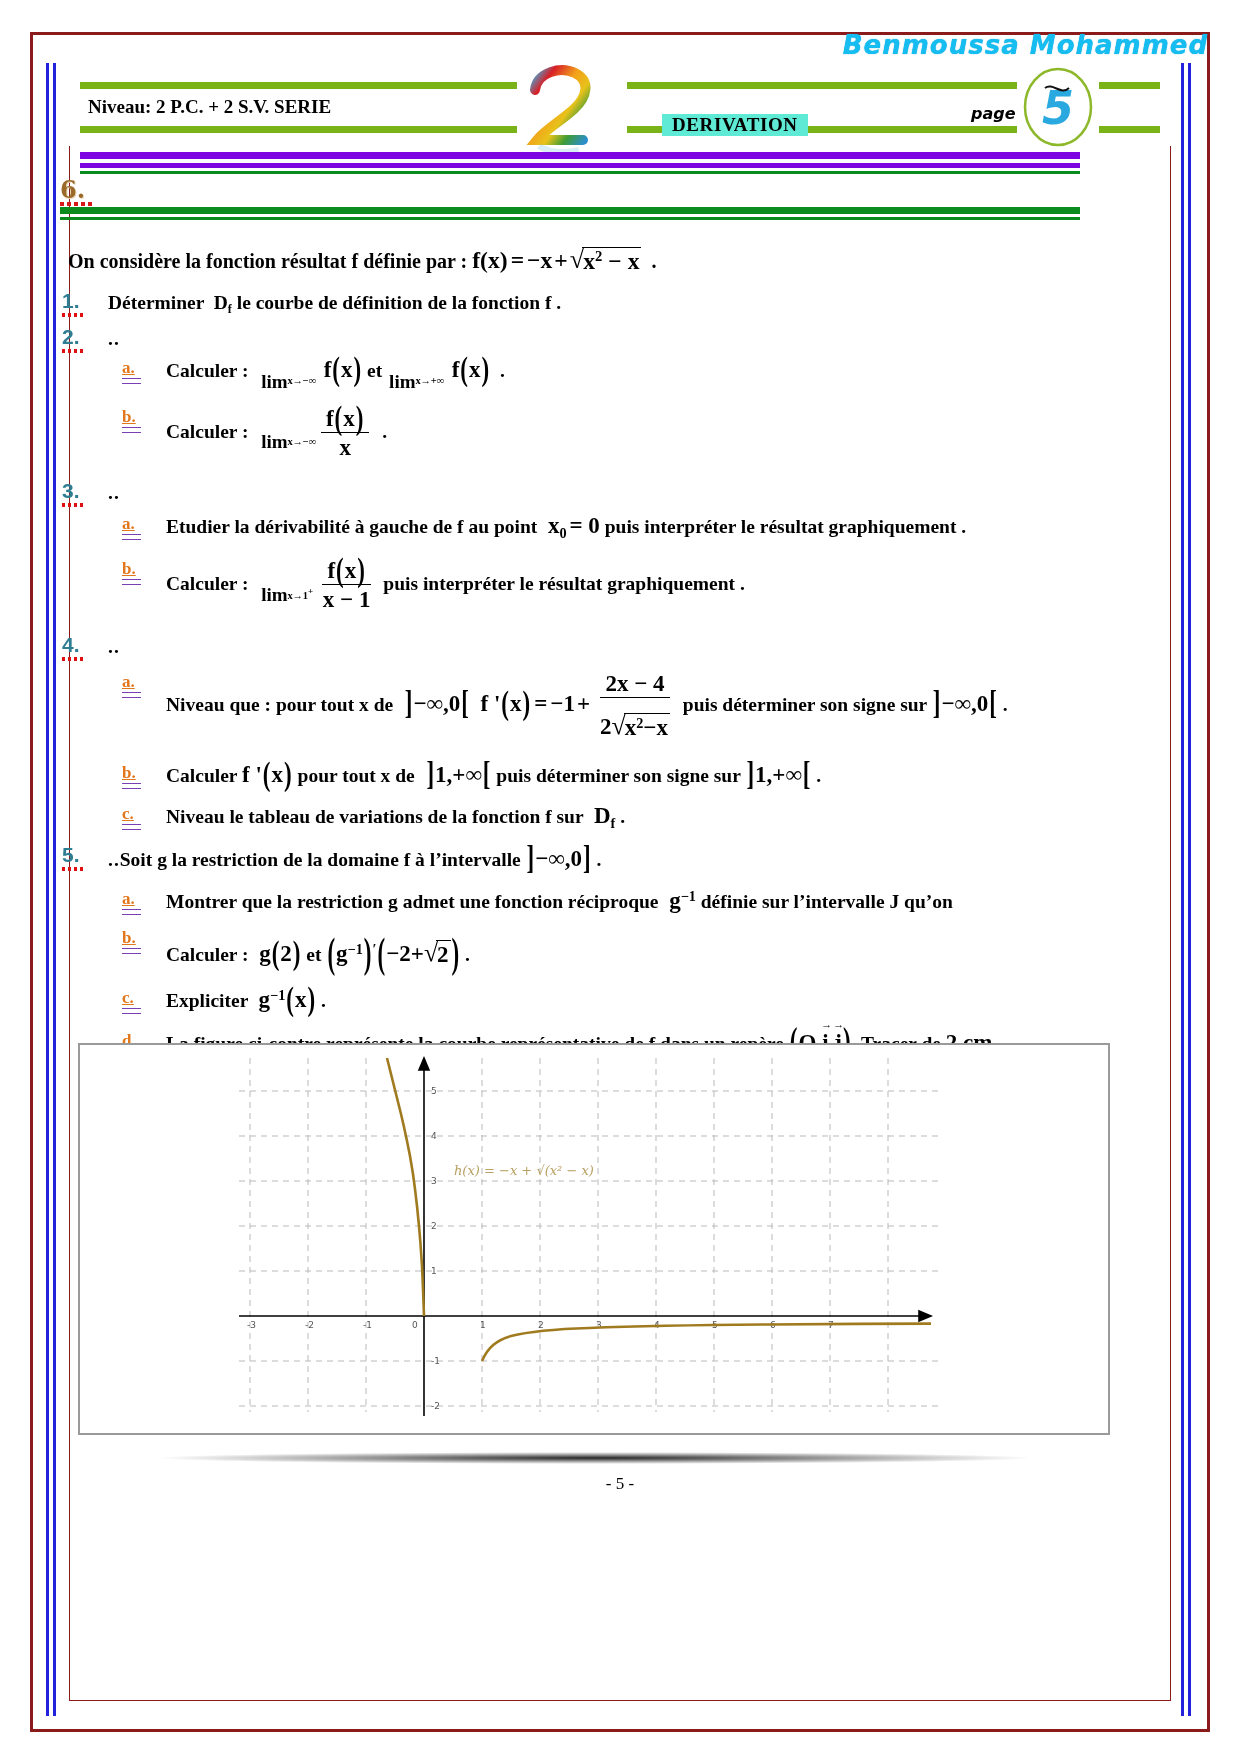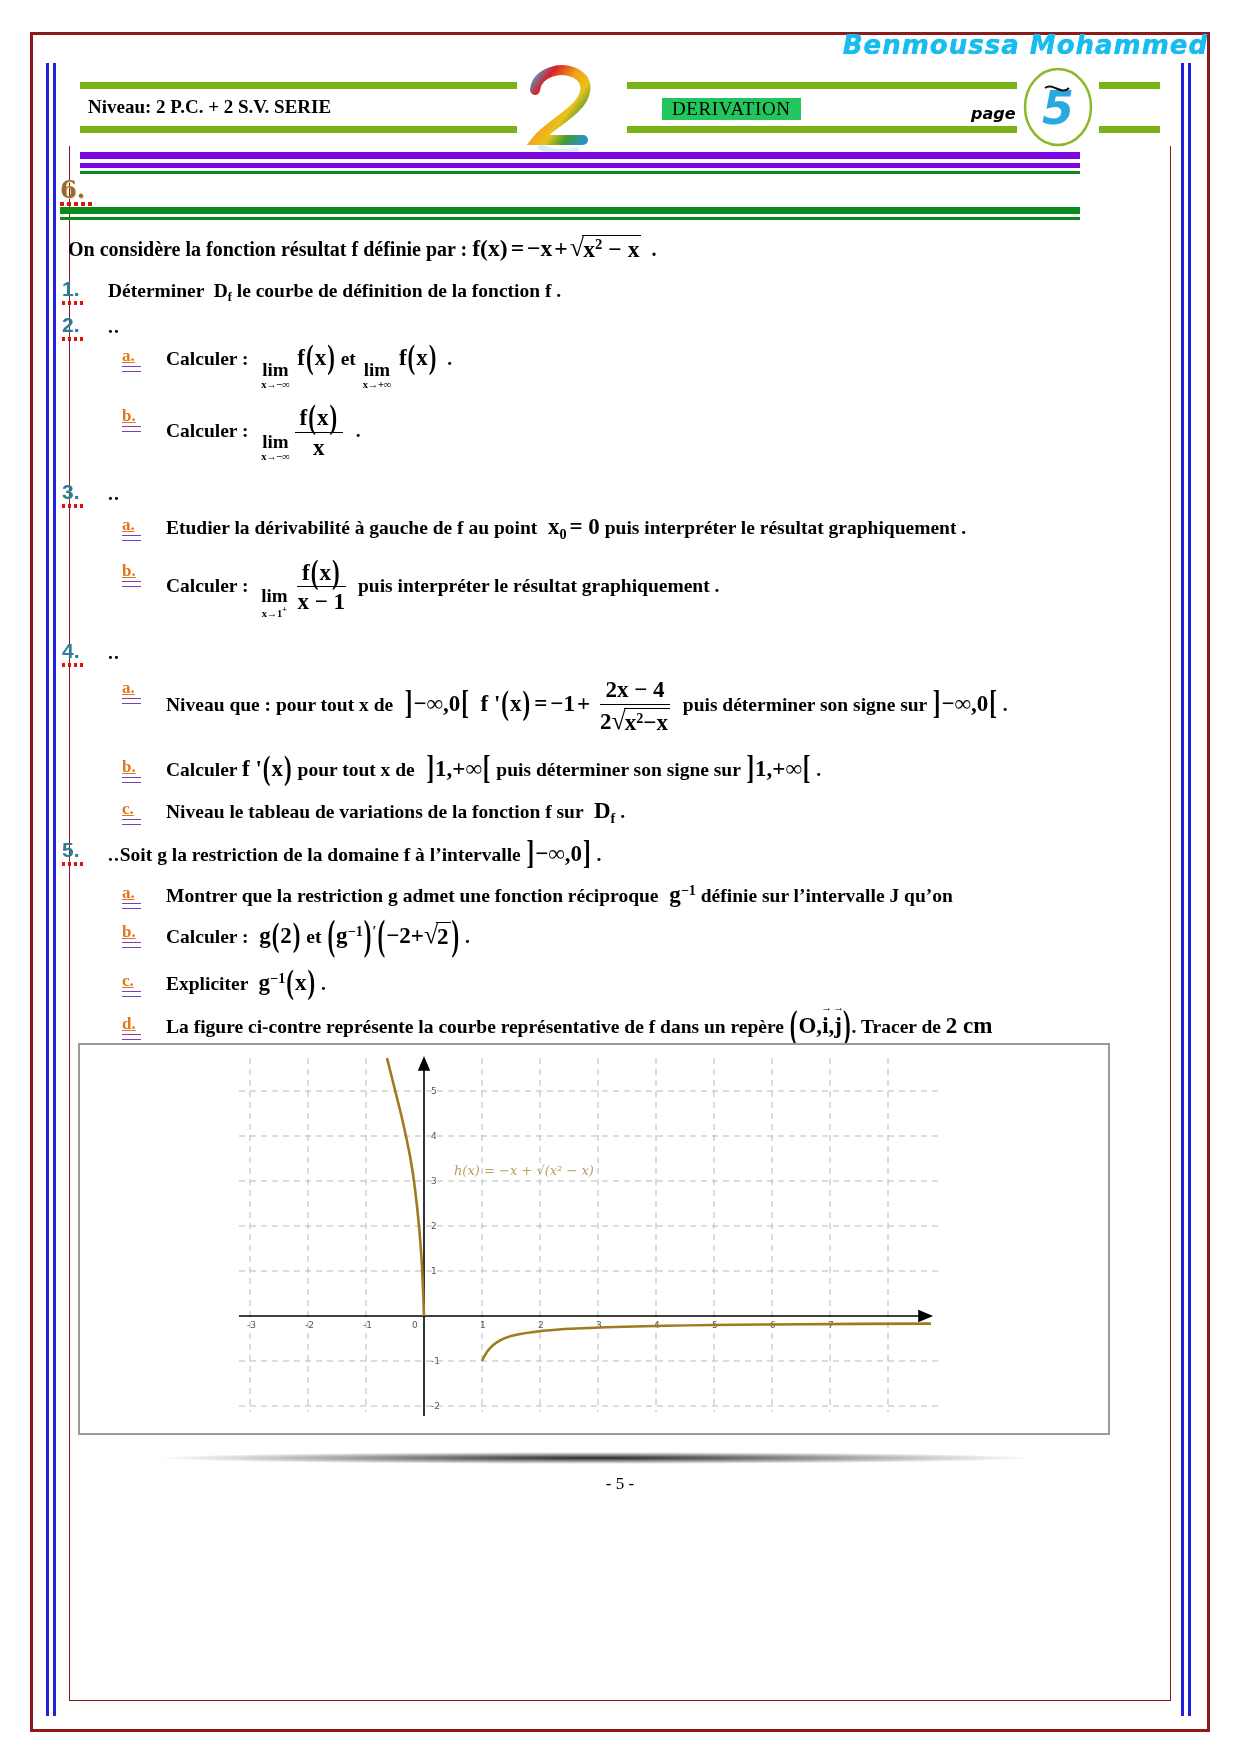--- a/index.html
+++ b/index.html
@@ -55,23 +55,23 @@
   }
   #hbar-top { top:14px; }
   #hbar-bot { top:58px; }
   #niveau {
     position:absolute; left:20px; top:28px;
     font-weight:bold; font-size:19px; color:#000;
     font-family:"Liberation Serif", serif;
     background:#fff; padding:0 6px;
   }
   #derivation {
-    position:absolute; left:600px; top:30px;
-    font-weight:normal; font-size:19px; letter-spacing:.6px; color:#000;
-    background:#22c55e; padding:0 10px;
+    position:absolute; left:600px; top:46px;
+    font-weight:bold; font-size:19px; letter-spacing:.6px; color:#000;
+    background:#5eead4; padding:0 10px;
   }
   #logo2 {
     position:absolute; left:455px; top:-4px; width:110px; height:94px;
     background:#fff;
   }
   #logo2 svg { position:absolute; left:0; top:0; }
   #page-label {
     position:absolute; left:905px; top:36px;
     font-family:"DejaVu Sans", sans-serif;
     font-style:italic; font-weight:bold; font-size:16px;
@@ -152,32 +152,32 @@
 
   
   .m {
     font-family:"Liberation Serif", serif;
     font-weight:bold;
     white-space:nowrap;
   }
   .sub { font-size:.62em; vertical-align:-0.32em; }
   .sup { font-size:.62em; vertical-align: 0.52em; }
   .lim {
-    display:inline-flex; flex-direction:column; align-items:center;
+    display:inline-flex; flex-direction:row; align-items:center;
     vertical-align:-0.45em; margin:0 2px;
   }
   .lim > .lt { font-size:19px; line-height:1; }
   .lim > .lb { font-size:10.5px; line-height:1.1; letter-spacing:-.2px; }
   .frac {
     display:inline-flex; flex-direction:column; align-items:center;
     vertical-align:middle; margin:0 3px;
   }
   .frac > .fn { border-bottom:1.6px solid #000; padding:0 5px 1px; line-height:1.15; }
   .frac > .fd { padding:1px 5px 0; line-height:1.15; }
-  .sq { display:inline-block; position:relative; }
+  .sq { display:inline-block; position:relative;margin-top:12px; }
   .sq > .rad { font-size:1.12em; }
   .sq > .body {
     display:inline-block;
     border-top:1.5px solid #000;
     padding:0 2px 0 1px;
     margin-left:-2px;
     position:relative; top:1px;
   }
   .paren { display:inline-block; transform:scaleY(1.45); margin:0 1px; }
   .big { font-size:1.18em; }

